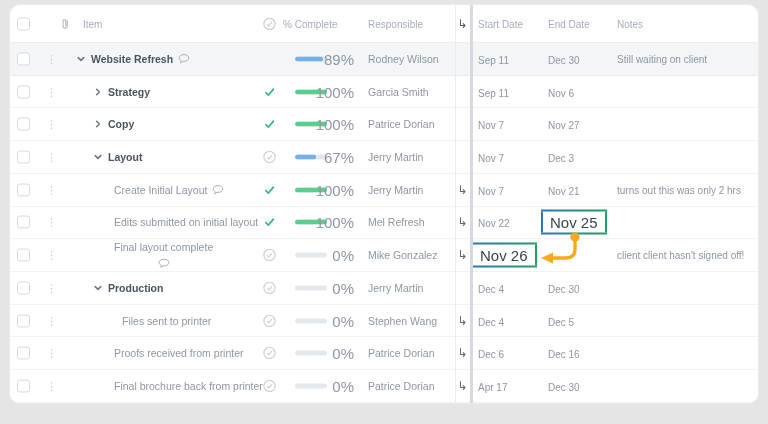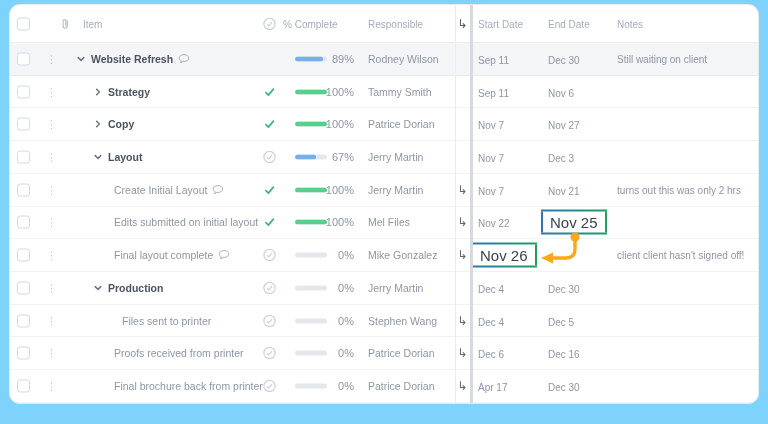--- a/index.html
+++ b/index.html
@@ -1,36 +1,36 @@
 <!DOCTYPE html>
 <html><head>
 <meta charset="utf-8">
 <style>
   * { margin:0; padding:0; box-sizing:border-box; }
   body { width:768px; height:424px; }
-  .page { position:relative; width:768px; height:424px; background:#7dd3fc; overflow:hidden;
+  .page { position:relative; width:768px; height:424px; background:#e5e5e5; overflow:hidden;
           font-family:"Liberation Sans", sans-serif; }
   .card { position:absolute; left:10px; top:5px; width:748px; height:398px; background:#ffffff;
           border-radius:10px; box-shadow:0 0 0 1px #e9ebef; overflow:hidden; }
   .hdr  { position:relative; height:38px; border-bottom:1px solid #eceef2; }
   .row  { position:relative; height:32.73px; border-bottom:1px solid #f0f2f5; background:#fff; }
   .row.selected { background:#f3f5f7; border-bottom-color:#e7eaee; }
   .cell, .h { position:absolute; top:50%; transform:translateY(-50%); white-space:nowrap; }
   .h   { font-size:10px; color:#a6adb9; }
   .cb  { left:7px; width:13px; height:13px; border:1px solid #d4dae1; border-radius:3px; background:#fff; }
   .kebab { left:36px; color:#c1c7d0; font-size:11px; line-height:1; }
   .clip { left:50px; display:flex; }
   .item { display:flex; align-items:center; gap:5px; }
   .item-label { font-size:10.5px; color:#8e96a4; }
   .row.parent .item-label { font-weight:bold; color:#4b5362; }
   .exp { width:10px; height:10px; display:flex; }
   .checkcell { left:251px; width:16px; display:flex; justify-content:center; }
   .bar { left:285px; width:32px; height:5px; background:#e4e7ec; border-radius:2.5px; overflow:hidden; }
   .bar-fill { display:block; height:5px; border-radius:2.5px; }
-  .pct  { left:300px; width:44px; text-align:right; font-size:11px; color:#8e96a4; }
+  .pct  { left:300px; width:44px; text-align:right; font-size:15px; color:#8e96a4; }
   .resp { left:358px; font-size:10.5px; color:#8e96a4; }
   .ind  { left:445px; width:15px; text-align:center; color:#5d6775; font-size:12px; }
   .start{ left:468px; } .end { left:538px; } .note { left:607px; }
   .dt, .note { font-size:10px; color:#8e96a4;text-align:right; }
   .hlbox { position:absolute; left:-7px; top:50%; transform:translateY(-50%);
            font-size:15px; color:#3a4250; background:#fff; padding:2px 7px;
            border:2px solid #2e75b5;
            border-image:linear-gradient(90deg,#2e75b5,#1f9e62) 1; white-space:nowrap; }
   .vline  { position:absolute; top:0; bottom:0; left:445px; width:1px; background:#e9ecf0; z-index:2; }
   .vline2 { position:absolute; top:0; bottom:0; left:460px; width:3px; background:#d6dae0; z-index:2; }
@@ -112,21 +112,21 @@
     <span class="cell checkcell">
       <svg class="check-done" width="11" height="11" viewBox="0 0 11 11">
               <path d="M1.8 6 L4.4 8.6 L9.4 2.6" stroke="#38b877" stroke-width="1.7" fill="none" stroke-linecap="round" stroke-linejoin="round"></path>
             </svg>
 
     </span>
     <span class="cell bar">
             <i class="bar-fill" style="width: 32px; background: rgb(87, 207, 141);"></i>
           </span>
     <span class="cell pct">100%</span>
-    <span class="cell resp">Tammy Smith</span>
+    <span class="cell resp">Garcia Smith</span>
     <span class="cell ind indent-arrow"></span>
     <span class="cell start"><span class="dt">Sep 11</span></span>
     <span class="cell end"><span class="dt">Nov 6</span></span>
     <span class="cell note"></span>
   </div>
         <div class="row parent">
     <span class="cell cb"></span>
     <span class="cell kebab">⋮</span>
     <span class="cell item" style="left: 83px;">
 
@@ -223,32 +223,32 @@
     <span class="cell checkcell">
       <svg class="check-done" width="11" height="11" viewBox="0 0 11 11">
               <path d="M1.8 6 L4.4 8.6 L9.4 2.6" stroke="#38b877" stroke-width="1.7" fill="none" stroke-linecap="round" stroke-linejoin="round"></path>
             </svg>
 
     </span>
     <span class="cell bar">
             <i class="bar-fill" style="width: 32px; background: rgb(87, 207, 141);"></i>
           </span>
     <span class="cell pct">100%</span>
-    <span class="cell resp">Mel Files</span>
+    <span class="cell resp">Mel Refresh</span>
     <span class="cell ind indent-arrow">↳</span>
     <span class="cell start"><span class="dt">Nov 22</span></span>
     <span class="cell end">
             <span class="hlbox">Nov 25</span>
           </span>
     <span class="cell note"></span>
   </div>
         <div class="row">
     <span class="cell cb"></span>
     <span class="cell kebab">⋮</span>
-    <span class="cell item" style="left: 104px;">
+    <span class="cell item" style="left: 104px; flex-direction: column;">
 
       <span class="item-label">Final layout complete</span>
       <span class="comment-icon" style="display:flex">
         <svg width="12" height="12" viewBox="0 0 12 12">
                 <path d="M6 1.6 C3.2 1.6 1.2 3.1 1.2 5 C1.2 6.2 2 7.2 3.2 7.8 L2.7 9.9 L5.1 8.3 C5.4 8.4 5.7 8.4 6 8.4 C8.8 8.4 10.8 6.9 10.8 5 C10.8 3.1 8.8 1.6 6 1.6 Z" fill="none" stroke="#a9b1bd" stroke-width="1"></path>
               </svg>
       </span>
     </span>
     <span class="cell checkcell">
 

